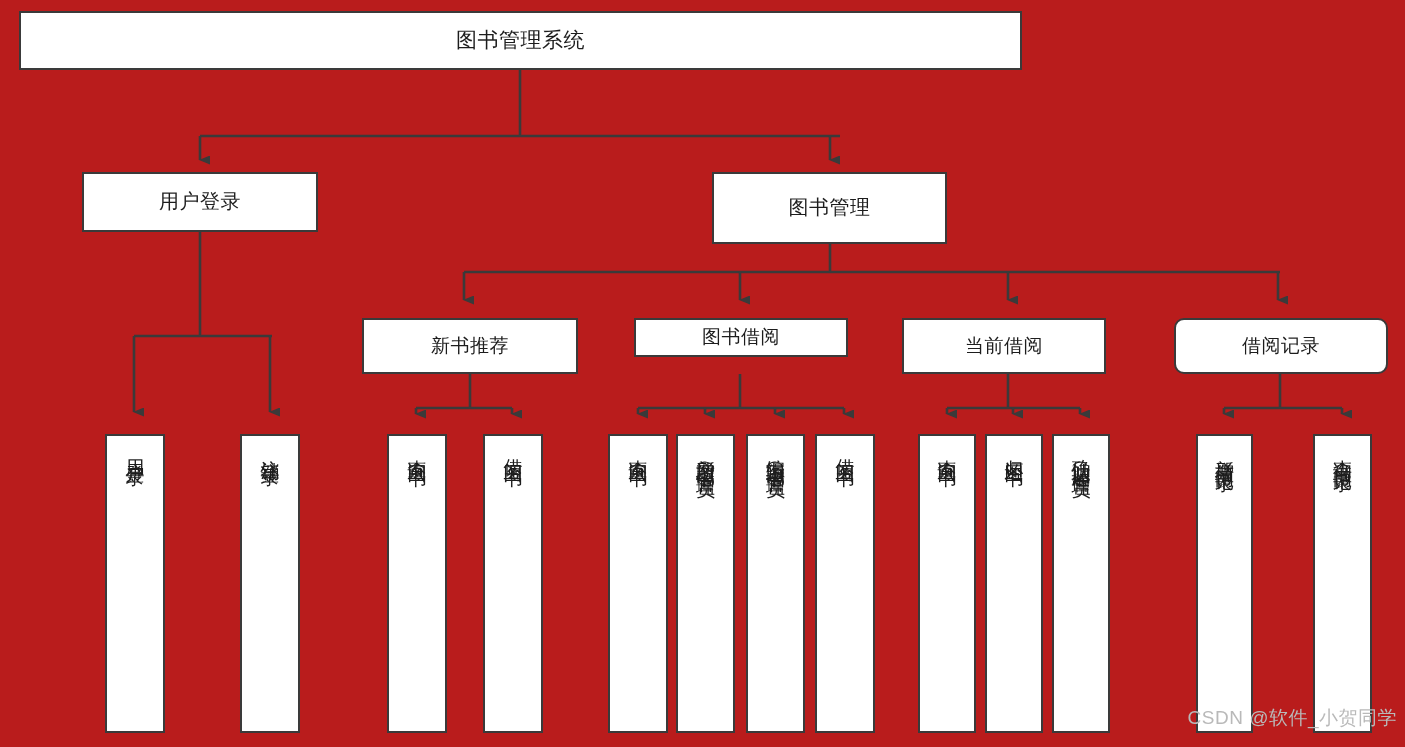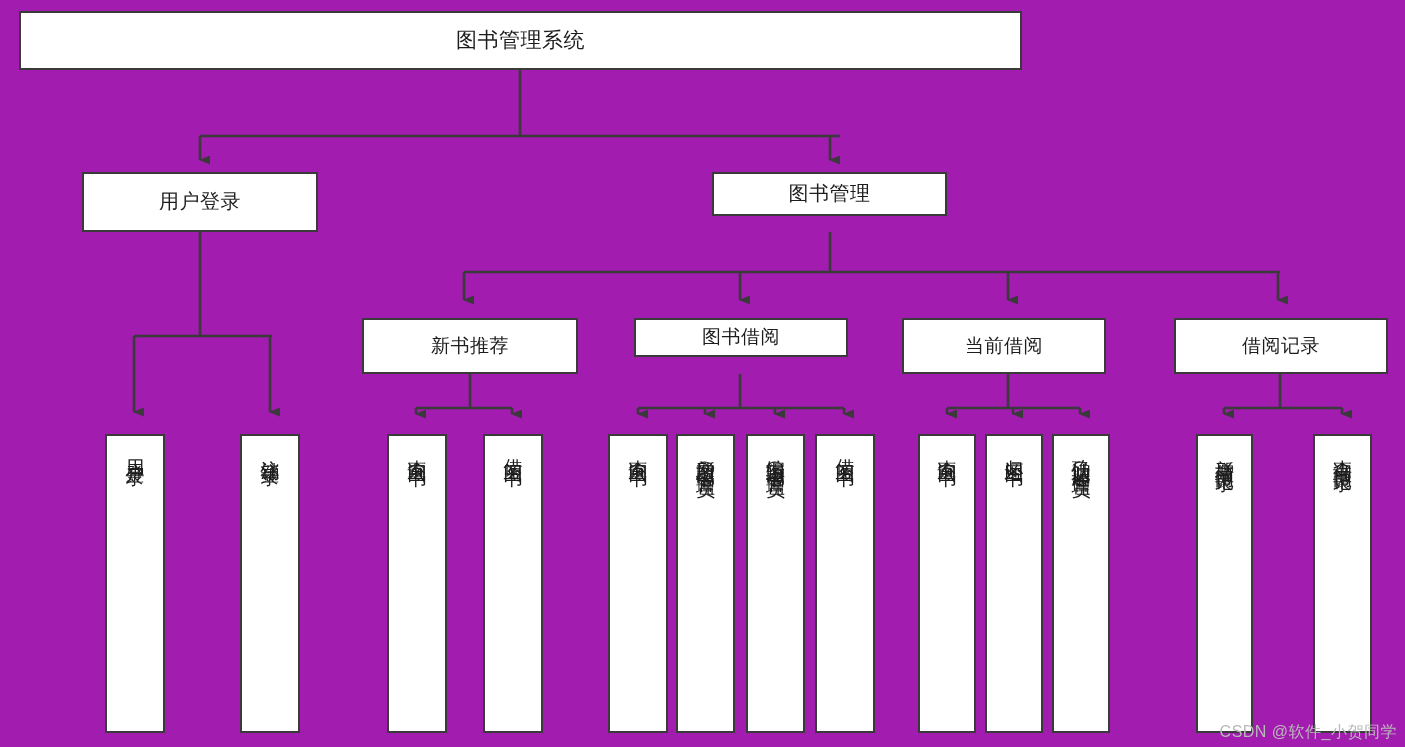--- a/index.html
+++ b/index.html
@@ -7,21 +7,21 @@
     padding: 0;
     background: #ffffff;
   }
   body {
     font-family: "Liberation Sans", "DejaVu Sans", sans-serif;
   }
   #canvas {
     position: relative;
     width: 1405px;
     height: 747px;
-    background: #a21caf;
+    background: #b91c1c;
     overflow: hidden;
   }
   #wires {
     position: absolute;
     left: 0;
     top: 0;
     width: 1405px;
     height: 747px;
     pointer-events: none;
   }
@@ -58,22 +58,22 @@
   }
   .node.leaf .lbl {
     writing-mode: vertical-rl;
     text-orientation: upright;
     letter-spacing: 3px;
     line-height: 1.05;
   }
   #watermark {
     position: absolute;
     right: 8px;
-    bottom: 4px;
-    font-size: 16px;
+    bottom: 16px;
+    font-size: 19px;
     color: #b9b9b9;
     letter-spacing: 0.5px;
     z-index: 5;
     white-space: nowrap;
   }
 </style>
 </head>
 <body>
 
 <div id="canvas">
@@ -129,37 +129,37 @@
   </svg>
 
   <div class="node root" style="left:19px; top:11px; width:1003px; height:59px;">
     <span class="lbl">图书管理系统</span>
   </div>
 
   <div class="node level1" style="left:82px; top:172px; width:236px; height:60px;">
     <span class="lbl">用户登录</span>
   </div>
 
-  <div class="node level1" style="left:712px; top:172px; width:235px; height:44px;">
+  <div class="node level1" style="left:712px; top:172px; width:235px; height:72px;">
     <span class="lbl">图书管理</span>
   </div>
 
   <div class="node level2" style="left:362px; top:318px; width:216px; height:56px;">
     <span class="lbl">新书推荐</span>
   </div>
 
   <div class="node level2" style="left:634px; top:318px; width:214px; height:39px;">
     <span class="lbl">图书借阅</span>
   </div>
 
   <div class="node level2" style="left:902px; top:318px; width:204px; height:56px;">
     <span class="lbl">当前借阅</span>
   </div>
 
-  <div class="node level2" style="left:1174px; top:318px; width:214px; height:56px;">
+  <div class="node level2" style="left:1174px; top:318px; width:214px; height:56px;border-radius:10px;">
     <span class="lbl">借阅记录</span>
   </div>
 
   <div class="node leaf" style="left:105px; top:434px; width:60px; height:299px;">
     <span class="lbl">用户登录</span>
   </div>
 
   <div class="node leaf" style="left:240px; top:434px; width:60px; height:299px;">
     <span class="lbl">注销登录</span>
   </div>

